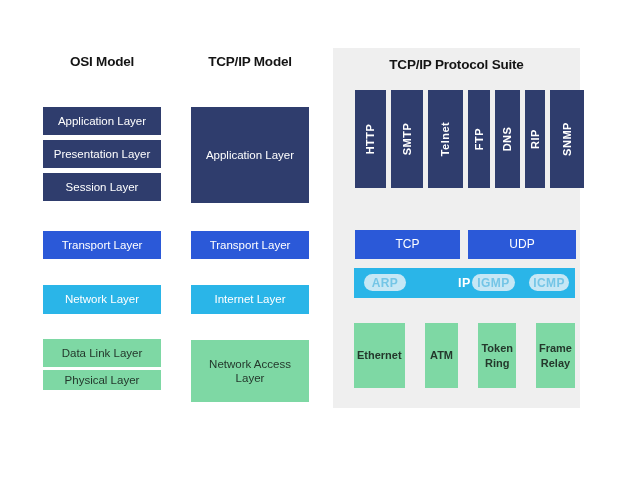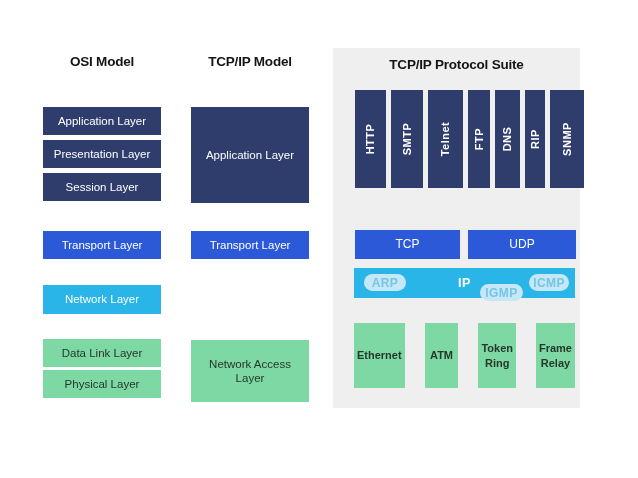--- a/index.html
+++ b/index.html
@@ -55,21 +55,21 @@
     display:flex;align-items:center;justify-content:center;
     color:#ffffff;font-size:12.5px;font-weight:700;letter-spacing:0.5px;
   }
   .pill{
     position:absolute;top:6px;height:17px;border-radius:9px;
     background:var(--pillbg);color:var(--pilltext);
     display:flex;align-items:center;justify-content:center;
     font-size:12px;font-weight:700;letter-spacing:0.4px;
   }
   .pill-arp{left:10px;width:42px;}
-  .pill-igmp{left:126px;width:43px;margin-top:10px;}
+  .pill-igmp{left:118px;width:43px;}
   .pill-icmp{left:175px;width:40px;}
   .na-row{
     position:absolute;left:21px;top:275px;width:221px;height:65px;
     display:flex;gap:20px;
   }
   .na-box{
     flex:1;background:var(--green);color:var(--greentext);
     display:flex;align-items:center;justify-content:center;
     font-size:11px;font-weight:700;text-align:center;line-height:1.3;padding:0 3px;
   }
@@ -79,25 +79,26 @@
 
 <div class="stage">
 
   <div class="col-title" style="left:43px;top:53px;width:118px;">OSI Model</div>
   <div class="box navy" style="left:43px;top:91px;width:118px;height:28px;">Application Layer</div>
   <div class="box navy" style="left:43px;top:124px;width:118px;height:28px;">Presentation Layer</div>
   <div class="box navy" style="left:43px;top:157px;width:118px;height:28px;">Session Layer</div>
   <div class="box blue" style="left:43px;top:215px;width:118px;height:28px;">Transport Layer</div>
   <div class="box cyan" style="left:43px;top:269px;width:118px;height:29px;">Network Layer</div>
   <div class="box green" style="left:43px;top:323px;width:118px;height:28px;">Data Link Layer</div>
-  <div class="box green" style="left:43px;top:354px;width:118px;height:28px;">Physical Layer</div>
+  <div class="box green" style="left:43px;top:354px;width:118px;height:20px;">Physical Layer</div>
 
   <div class="col-title" style="left:191px;top:53px;width:118px;">TCP/IP Model</div>
   <div class="box navy" style="left:191px;top:91px;width:118px;height:96px;">Application Layer</div>
   <div class="box blue" style="left:191px;top:215px;width:118px;height:28px;">Transport Layer</div>
+  <div class="box cyan" style="left:191px;top:269px;width:118px;height:29px;">Internet Layer</div>
   <div class="box green" style="left:191px;top:324px;width:118px;height:62px;padding:0 16px;">Network Access Layer</div>
 
   <div class="panel">
     <div class="col-title">TCP/IP Protocol Suite</div>
 
     <div class="vbar-row">
       <div class="vbar">
           <span>HTTP</span>
         </div>
       <div class="vbar">

